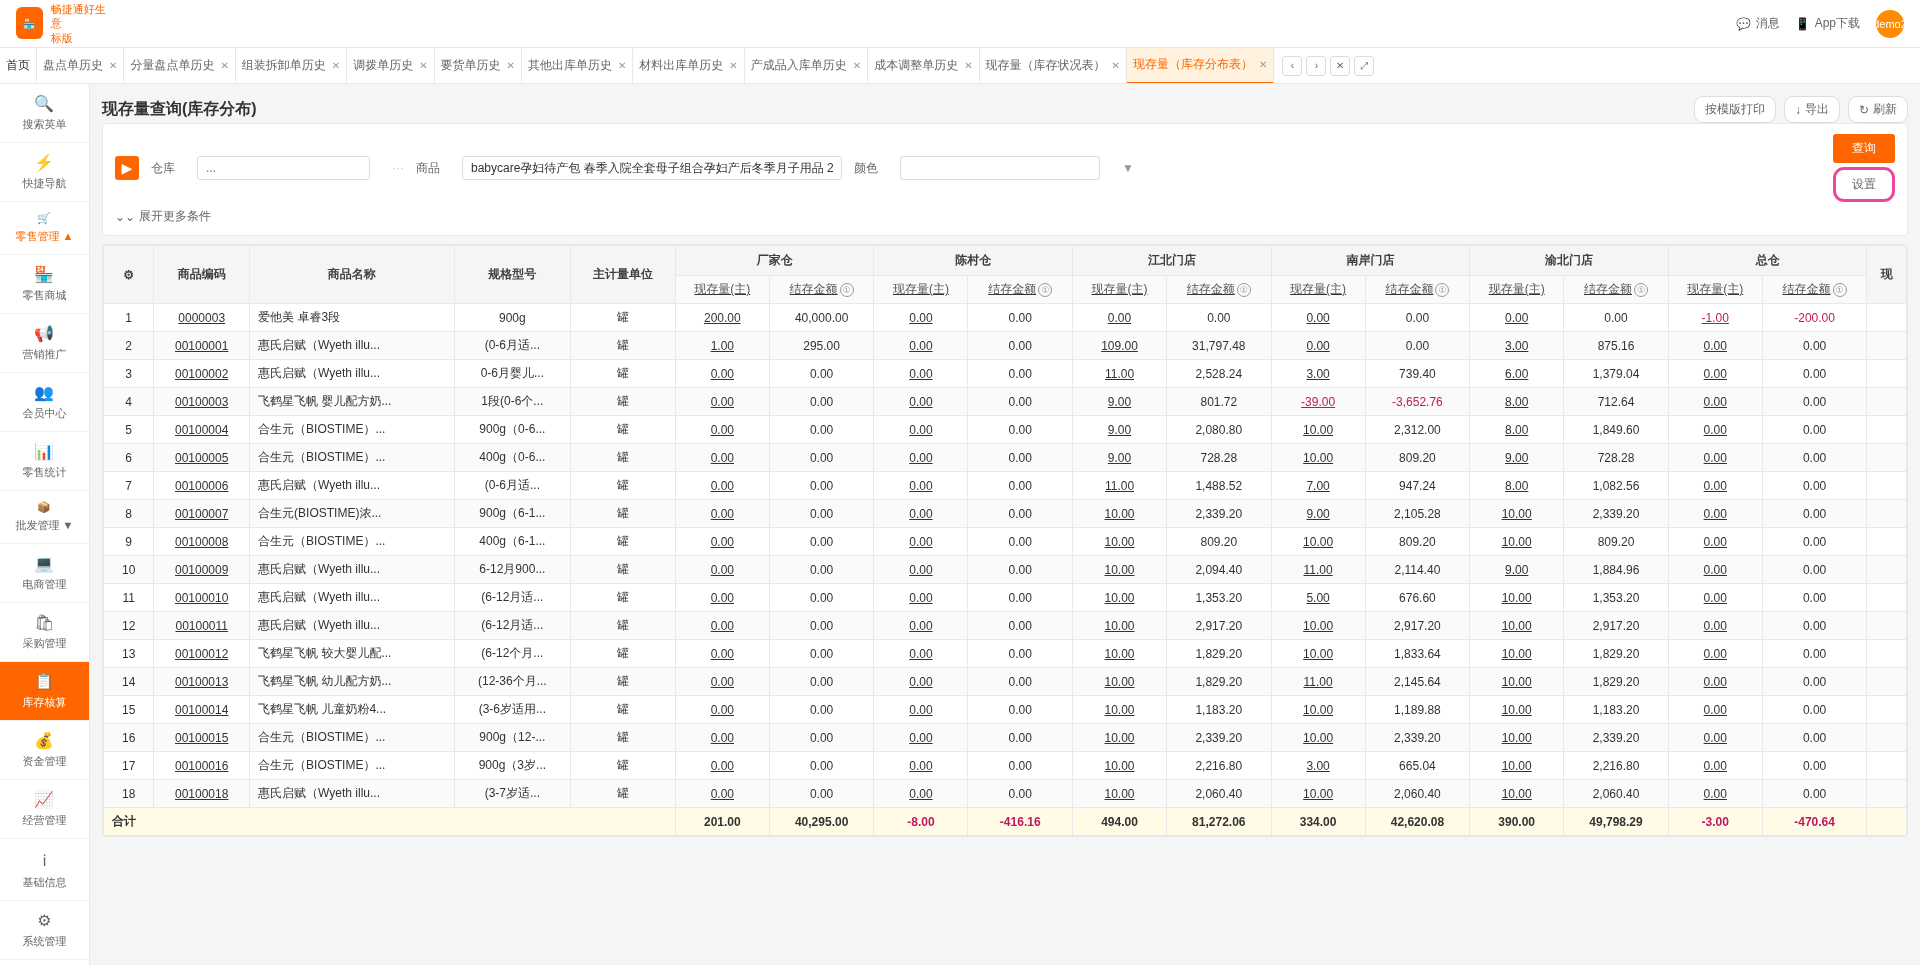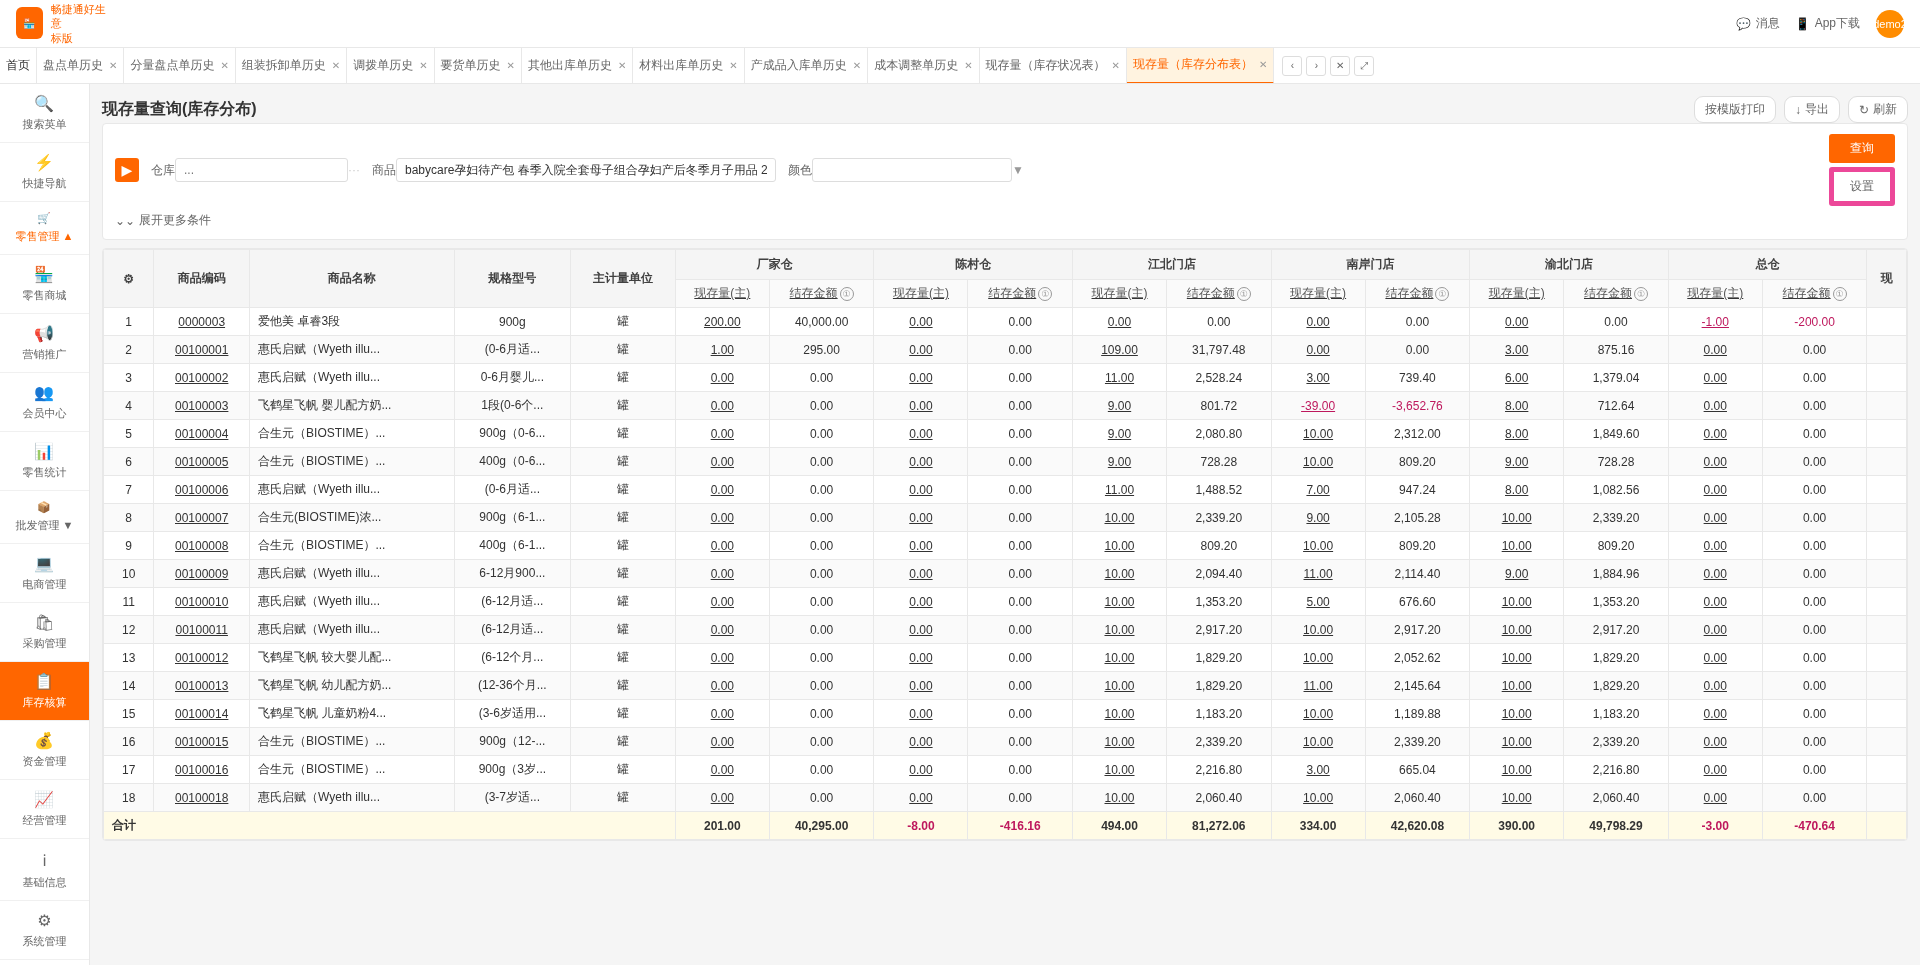--- a/index.html
+++ b/index.html
@@ -153,21 +153,21 @@
     .expand-btn {
       width: 24px; height: 24px;
       background: #ff6600;
       border-radius: 3px;
       display: flex; align-items: center; justify-content: center;
       cursor: pointer;
       color: white;
       font-size: 14px;
     }
     .filter-item {
-      display: flex; align-items: center; gap: 0;
+      display: flex; align-items: center; gap: 22px;
     }
     .filter-label { font-size: 12px; color: #666; white-space: nowrap; }
     .filter-input {
       border: 1px solid #ddd;
       border-radius: 3px;
       padding: 4px 8px;
       font-size: 12px;
       outline: none;
       min-width: 80px;
     }
@@ -198,22 +198,22 @@
       color: white;
       border: none;
       border-radius: 3px;
       padding: 6px 16px;
       cursor: pointer;
       font-size: 12px;
     }
     .btn-settings {
       background: white;
       color: #666;
-      border: 5px solid #ec4899;
-      border-radius: 3px;
+      border: 3px solid #ec4899;
+      border-radius: 11px;
       padding: 6px 16px;
       cursor: pointer;
       font-size: 12px;
     }
     .filter-actions {
       display: flex; flex-direction: column; gap: 4px;
       margin-left: auto;
     }
     
     
@@ -763,21 +763,21 @@
     <td class="text-left">飞鹤星飞帆 较大婴儿配...</td>
     <td>(6-12个月...</td>
     <td>罐</td>
     <td class="underline">0.00</td>
     <td>0.00</td>
     <td class="underline">0.00</td>
     <td>0.00</td>
     <td class="underline">10.00</td>
     <td>1,829.20</td>
     <td class="underline ">10.00</td>
-    <td class="">2,052.62</td>
+    <td class="">1,833.64</td>
     <td class="underline">10.00</td>
     <td>1,829.20</td>
     <td class="underline ">0.00</td>
     <td class="">0.00</td>
     <td></td>
   </tr>
           <tr>
     <td>14</td>
     <td class="underline">00100013</td>
     <td class="text-left">飞鹤星飞帆 幼儿配方奶...</td>

